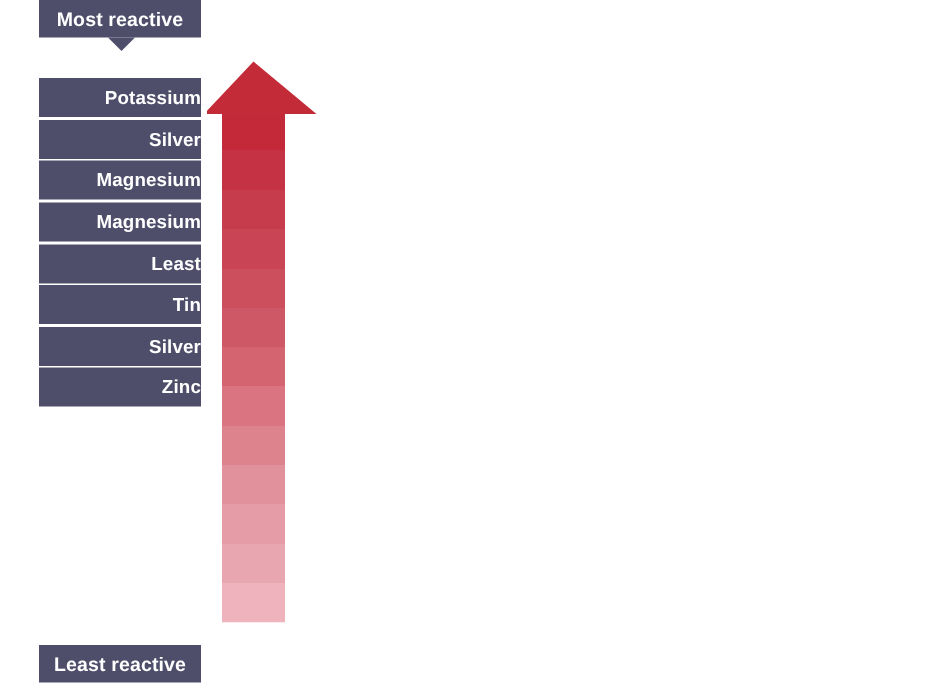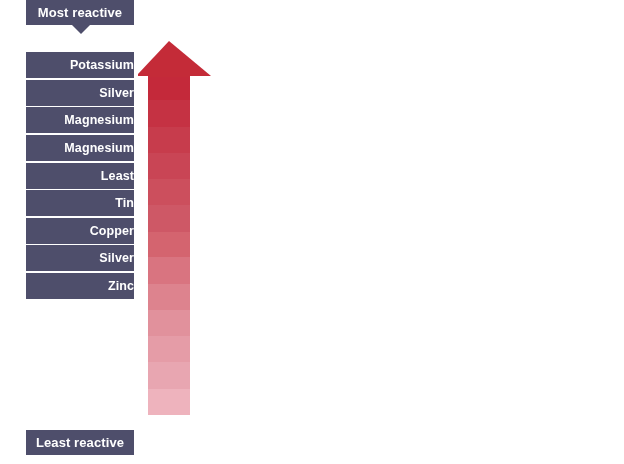--- a/index.html
+++ b/index.html
@@ -99,21 +99,20 @@
   <div class="callout callout-top">Most reactive</div>
   <div class="notch notch-down"></div>
 
   <div id="metal-list">
       <div class="metal-row">Potassium</div>
       <div class="metal-row">Silver</div>
       <div class="metal-row">Magnesium</div>
       <div class="metal-row">Magnesium</div>
       <div class="metal-row">Least</div>
       <div class="metal-row">Tin</div>
-      <div class="metal-row">Copper</div>
       <div class="metal-row">Silver</div>
       <div class="metal-row">Zinc</div>
     </div>
 
   <div id="arrow">
     <svg width="76" height="375" viewBox="0 0 76 375" xmlns="http://www.w3.org/2000/svg">
       <defs>
         <linearGradient id="shaftGrad" x1="0" y1="0" x2="0" y2="1">
           <stop offset="0.000" stop-color="#c4293a"></stop>
           <stop offset="0.077" stop-color="#c4293a"></stop>

